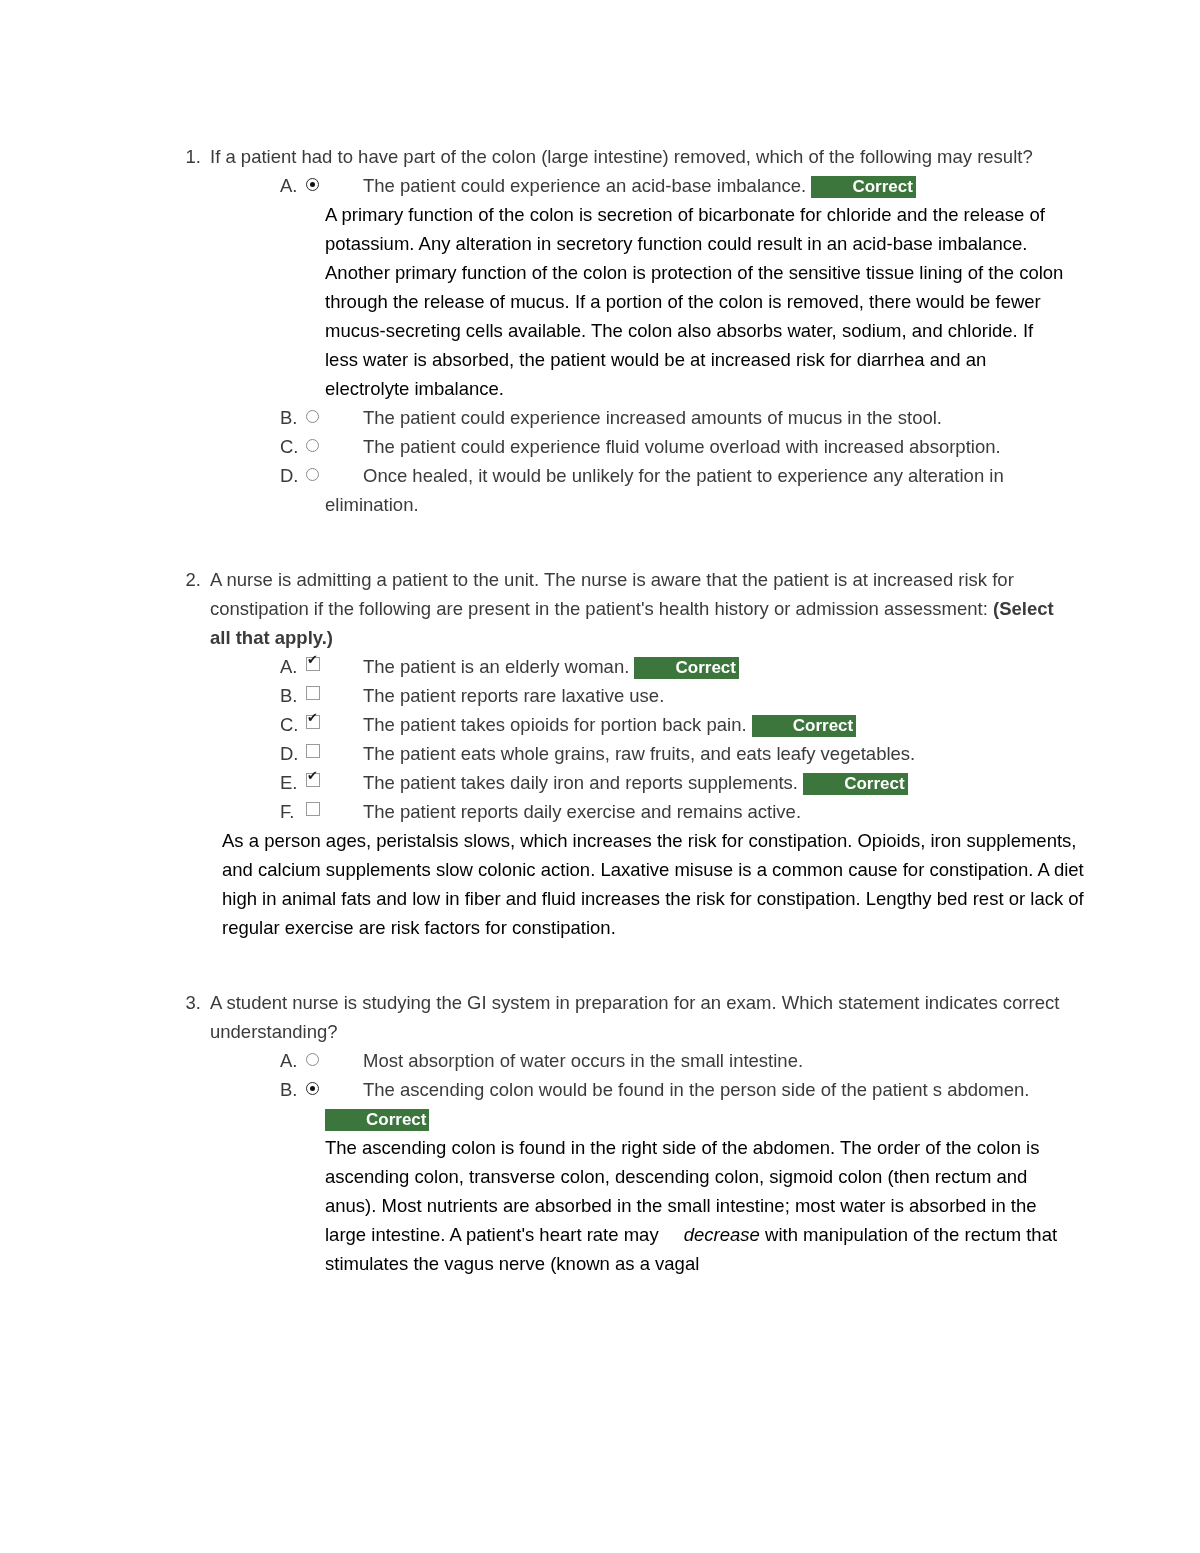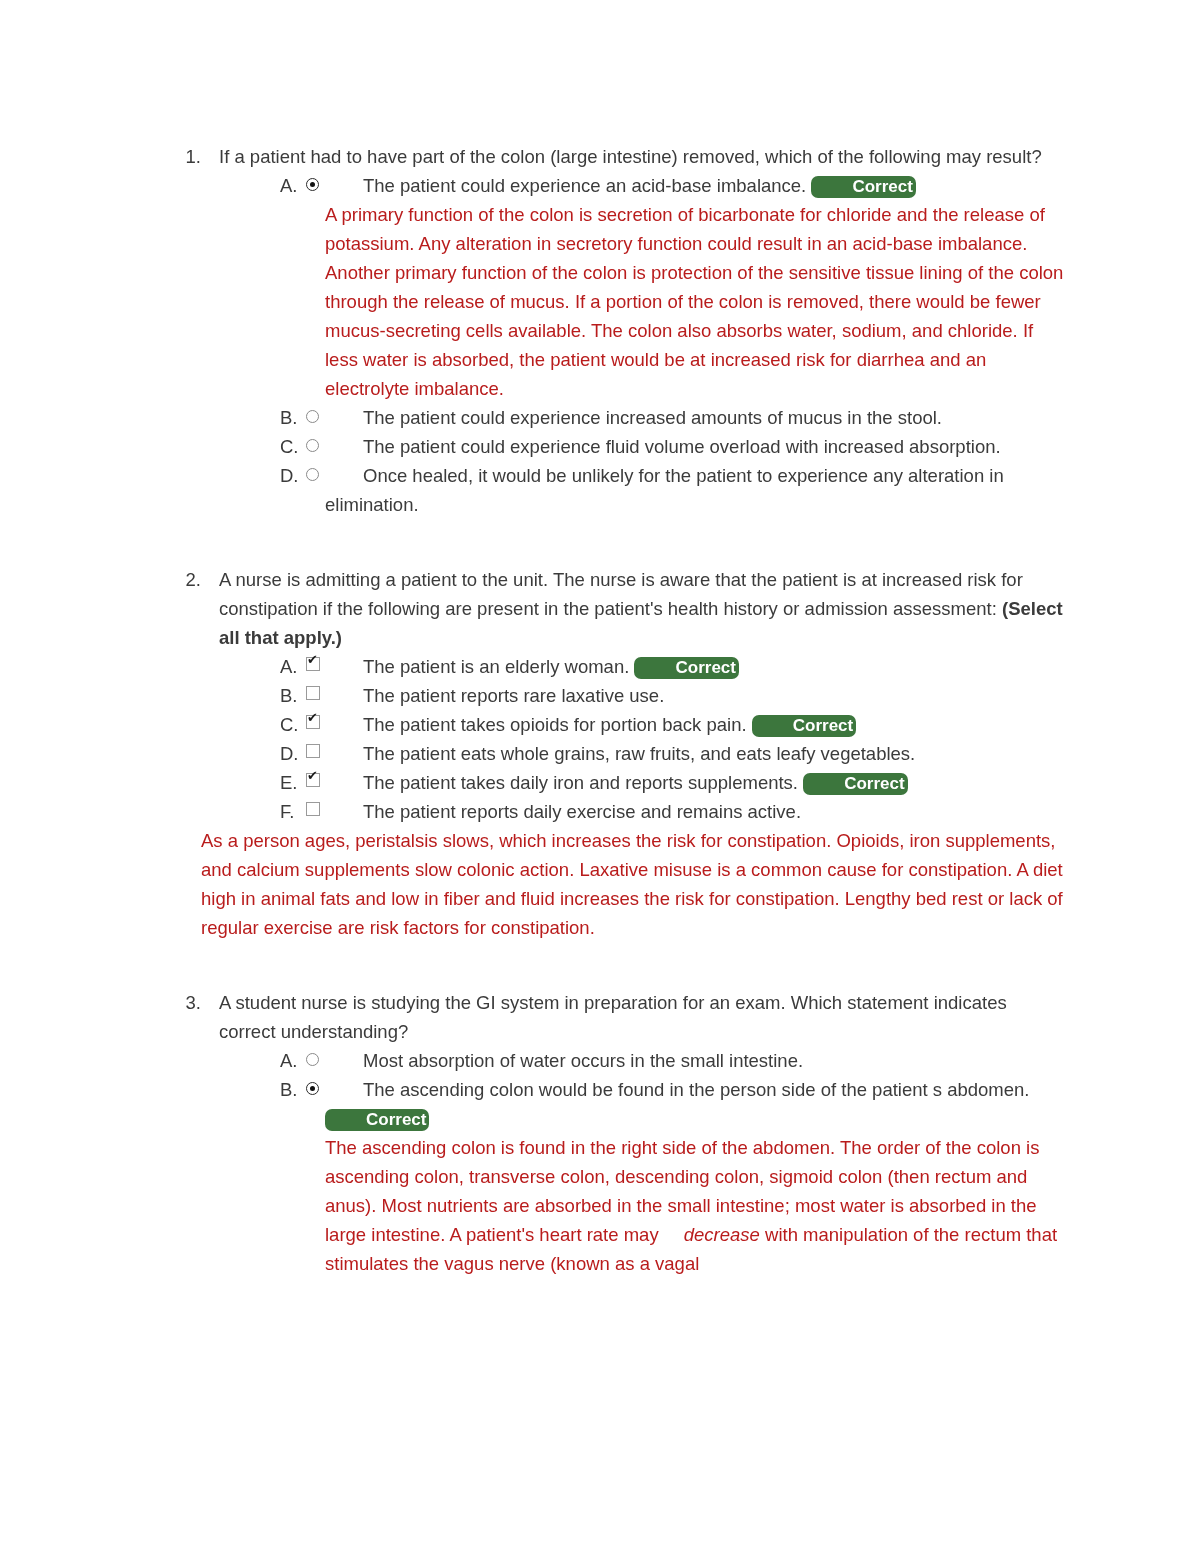--- a/index.html
+++ b/index.html
@@ -37,21 +37,21 @@
     position: absolute;
     left: 0;
     top: 0;
     width: 26px;
     text-align: right;
     font-size: 18.5px;
     line-height: 29px;
     color: #3b3b3b;
   }
   .q-stem {
-    margin-left: 44px;
+    margin-left: 35px;
     font-size: 18.5px;
     line-height: 29px;
     color: #3b3b3b;
   }
   .q-stem .bold {
     font-weight: bold;
   }
 
   
   .options {
@@ -134,31 +134,30 @@
   .badge-correct {
     display: inline-block;
     background: #3c763d;
     color: #ffffff;
     font-size: 17px;
     line-height: 22px;
     font-weight: bold;
     padding: 0 3px;
     vertical-align: baseline;
     white-space: nowrap;
-    border-radius: 7px;
   }
 
   
   .rationale {
     font-size: 18.5px;
     line-height: 29px;
-    color: #b91c1c;
+    color: #000000;
   }
   .rationale.flush {
-    margin-left: 26px;
+    margin-left: 47px;
     width: 872px;
   }
   .rationale em {
     font-style: italic;
     margin-left: 20px;
   }
   .spacer-lg { height: 14px; }
 </style>
 </head>
 <body>

